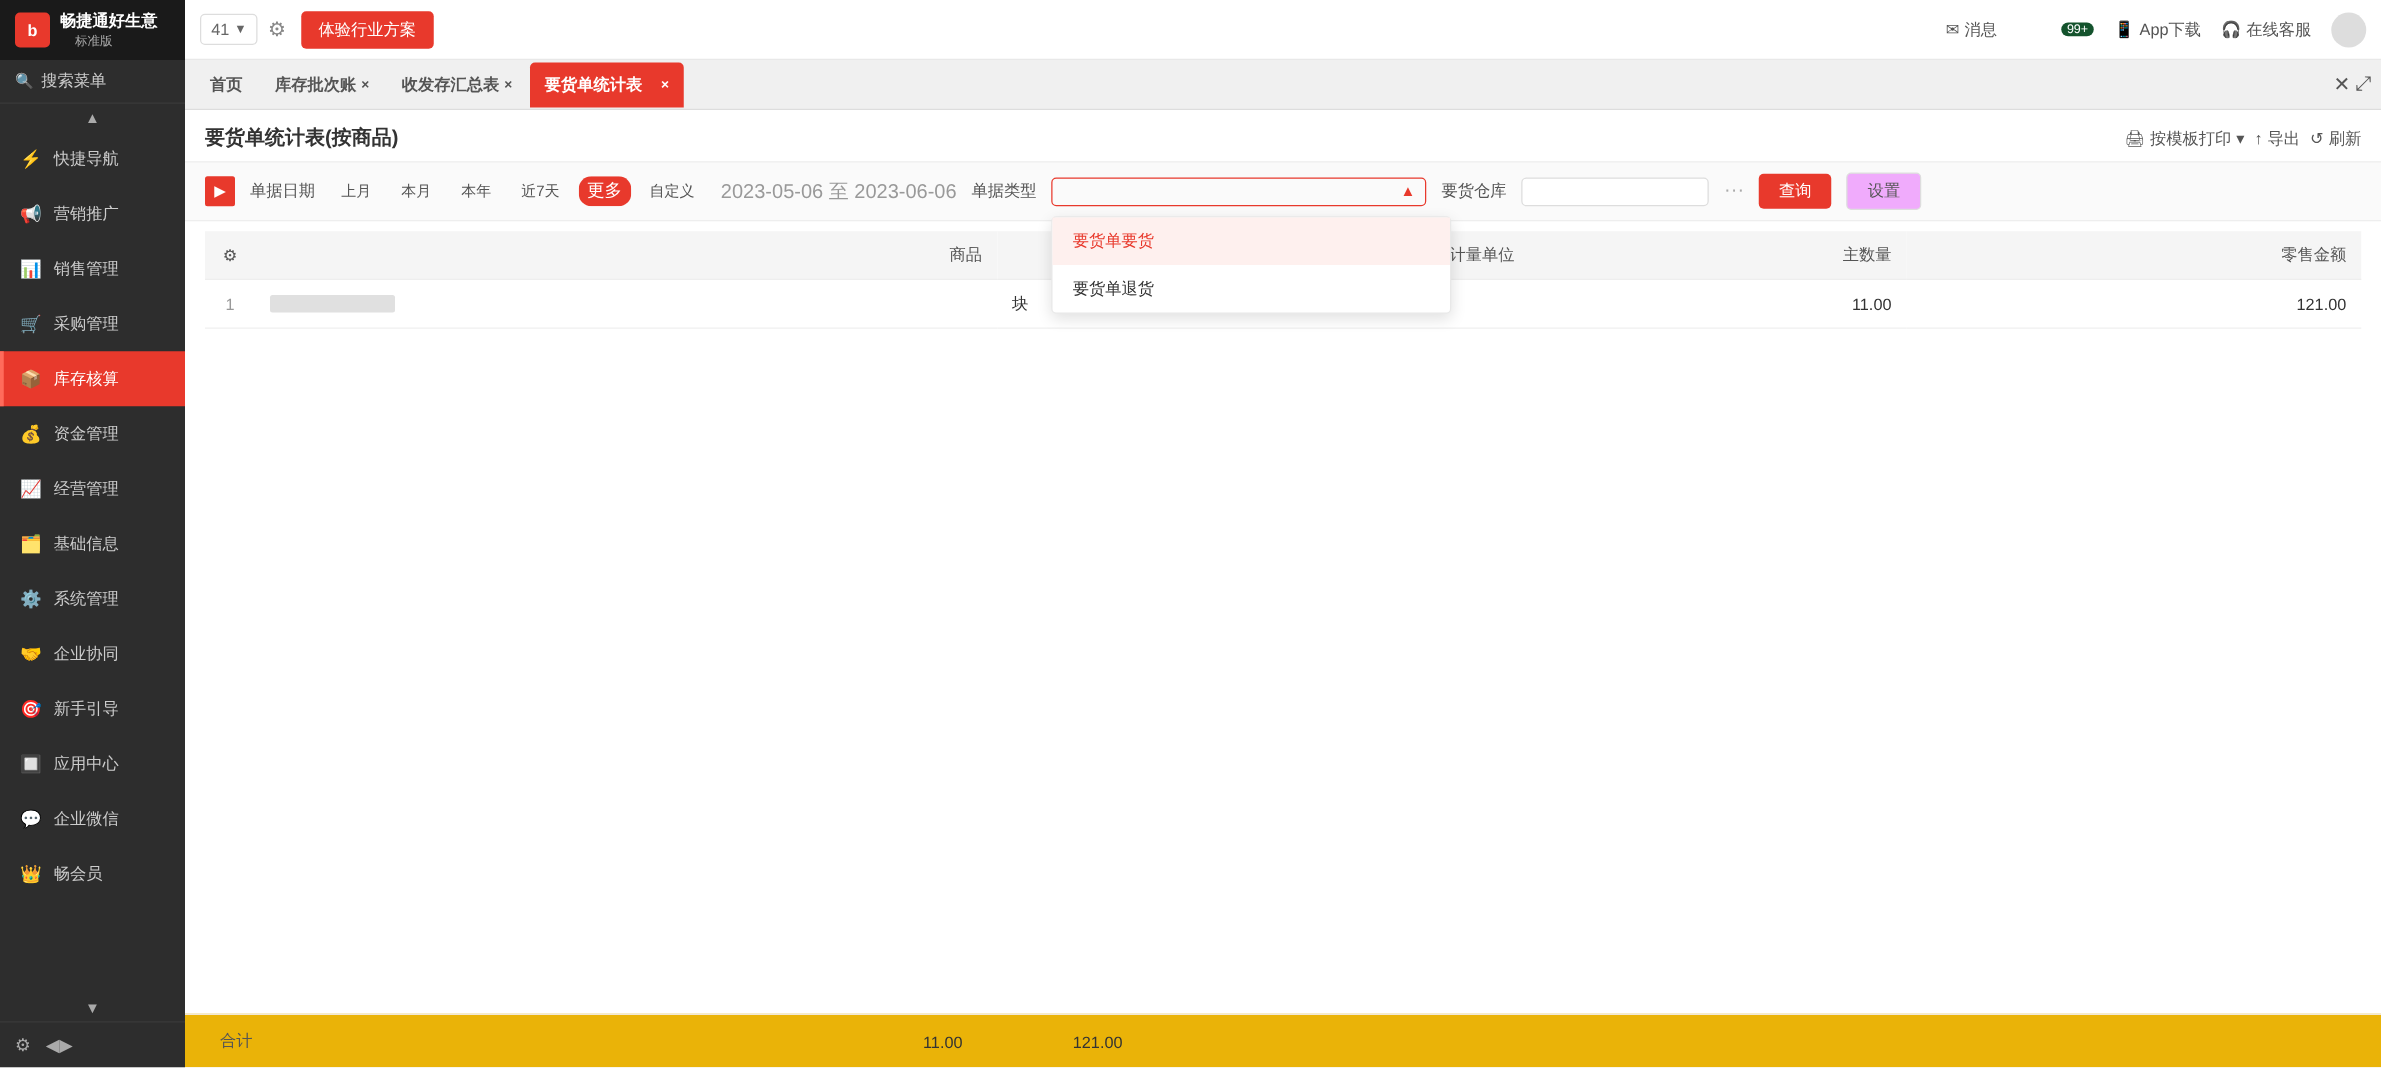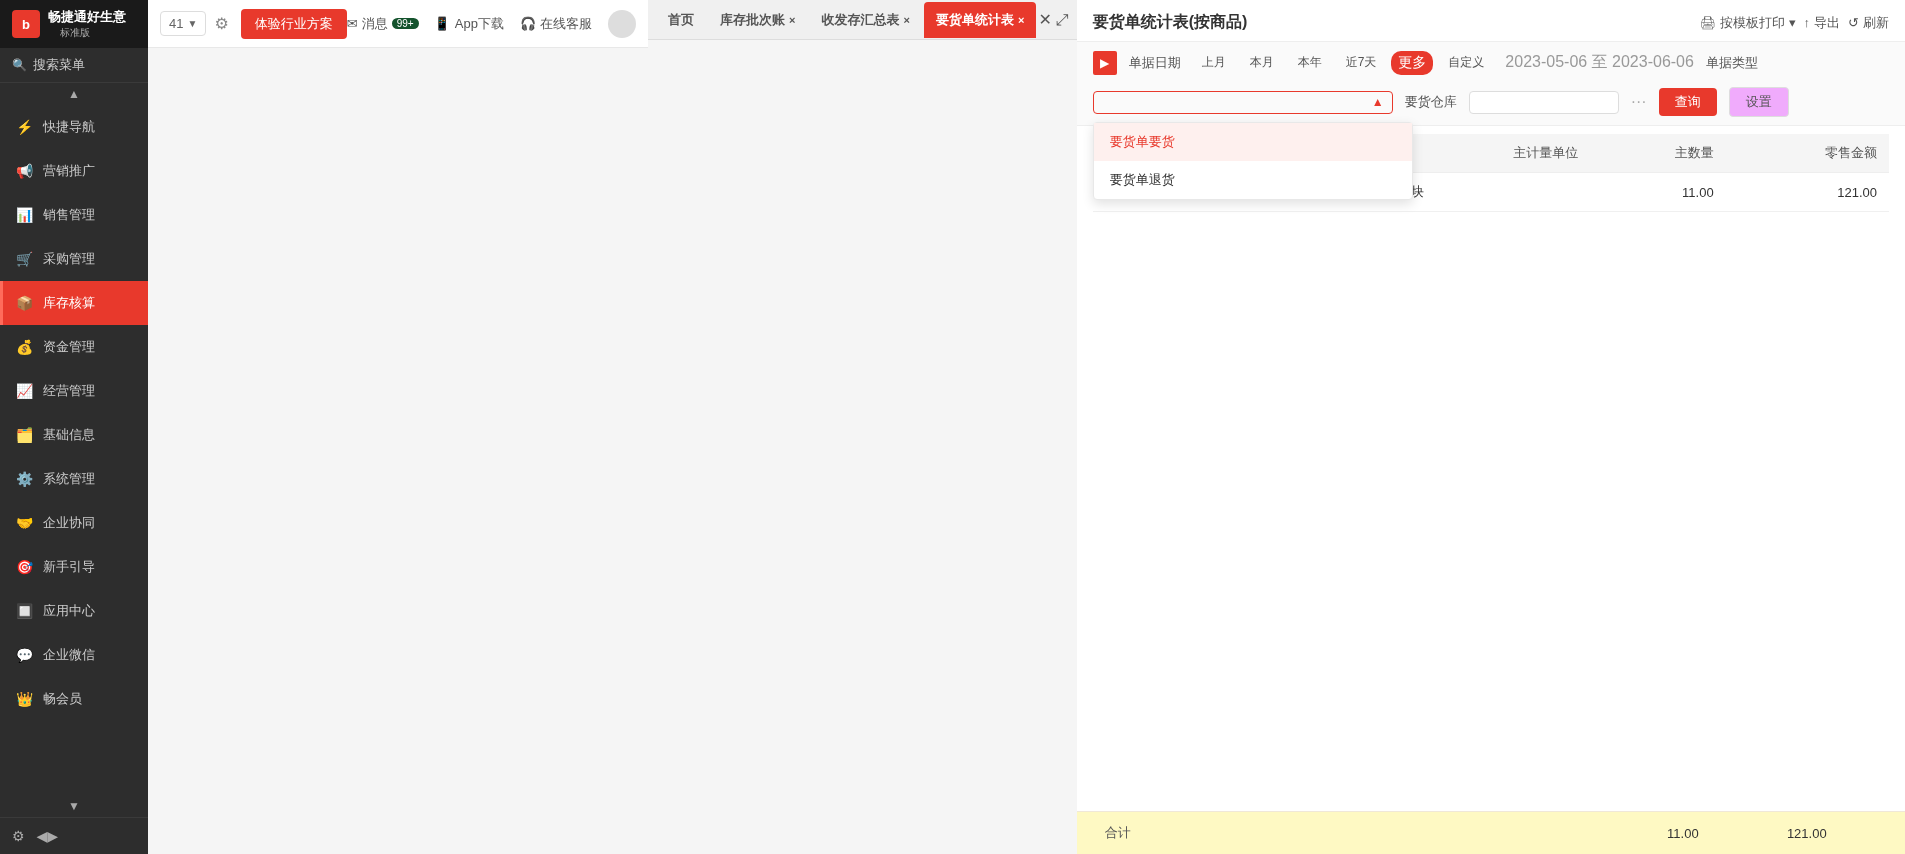--- a/index.html
+++ b/index.html
@@ -76,21 +76,21 @@
       color: #aaa;
       cursor: pointer;
       margin-right: 12px;
       font-size: 14px;
     }
 
     
     .main {
       flex: 1;
       display: flex;
-      flex-direction: row;
+      flex-direction: column;
       overflow: hidden;
     }
 
     
     .topbar {
       height: 48px;
       background: #fff;
       display: flex;
       align-items: center;
       padding: 0 12px;
@@ -143,20 +143,21 @@
       gap: 4px;
     }
     .badge {
       background: #14532d;
       color: white;
       border-radius: 10px;
       padding: 0 5px;
       font-size: 10px;
       min-width: 18px;
       text-align: center;
+      margin-left: 47px;
     }
     .avatar {
       width: 28px; height: 28px;
       background: #ddd;
       border-radius: 50%;
     }
 
     
     .tabbar {
       height: 40px;
@@ -175,20 +176,21 @@
       font-size: 13px;
       color: #555;
       border-radius: 4px 4px 0 0;
       margin-right: 2px;
       height: 36px;
       font-weight: bold;
     }
     .tab-item.active {
       background: #e8392c;
       color: white;
+      gap: 11px;
     }
     .tab-close {
       margin-left: 4px;
       font-size: 11px;
       cursor: pointer;
     }
     .tabbar-actions {
       margin-left: auto;
       display: flex;
       align-items: center;
@@ -397,21 +399,21 @@
     }
     tbody td:first-child { text-align: center; color: #999; }
     .td-num { text-align: right; }
 
     
     .summary-bar {
       position: absolute;
       bottom: 0;
       left: 0;
       right: 0;
-      background: #fef9c3;
+      background: #eab308;
       border-top: 1px solid #f0e8d8;
       padding: 12px 28px;
       display: flex;
       align-items: center;
       gap: 40px;
     }
     .summary-label { color: #555; font-size: 13px; }
     .summary-value { color: #333; font-size: 13px; margin-left: 8px; }
 
     

